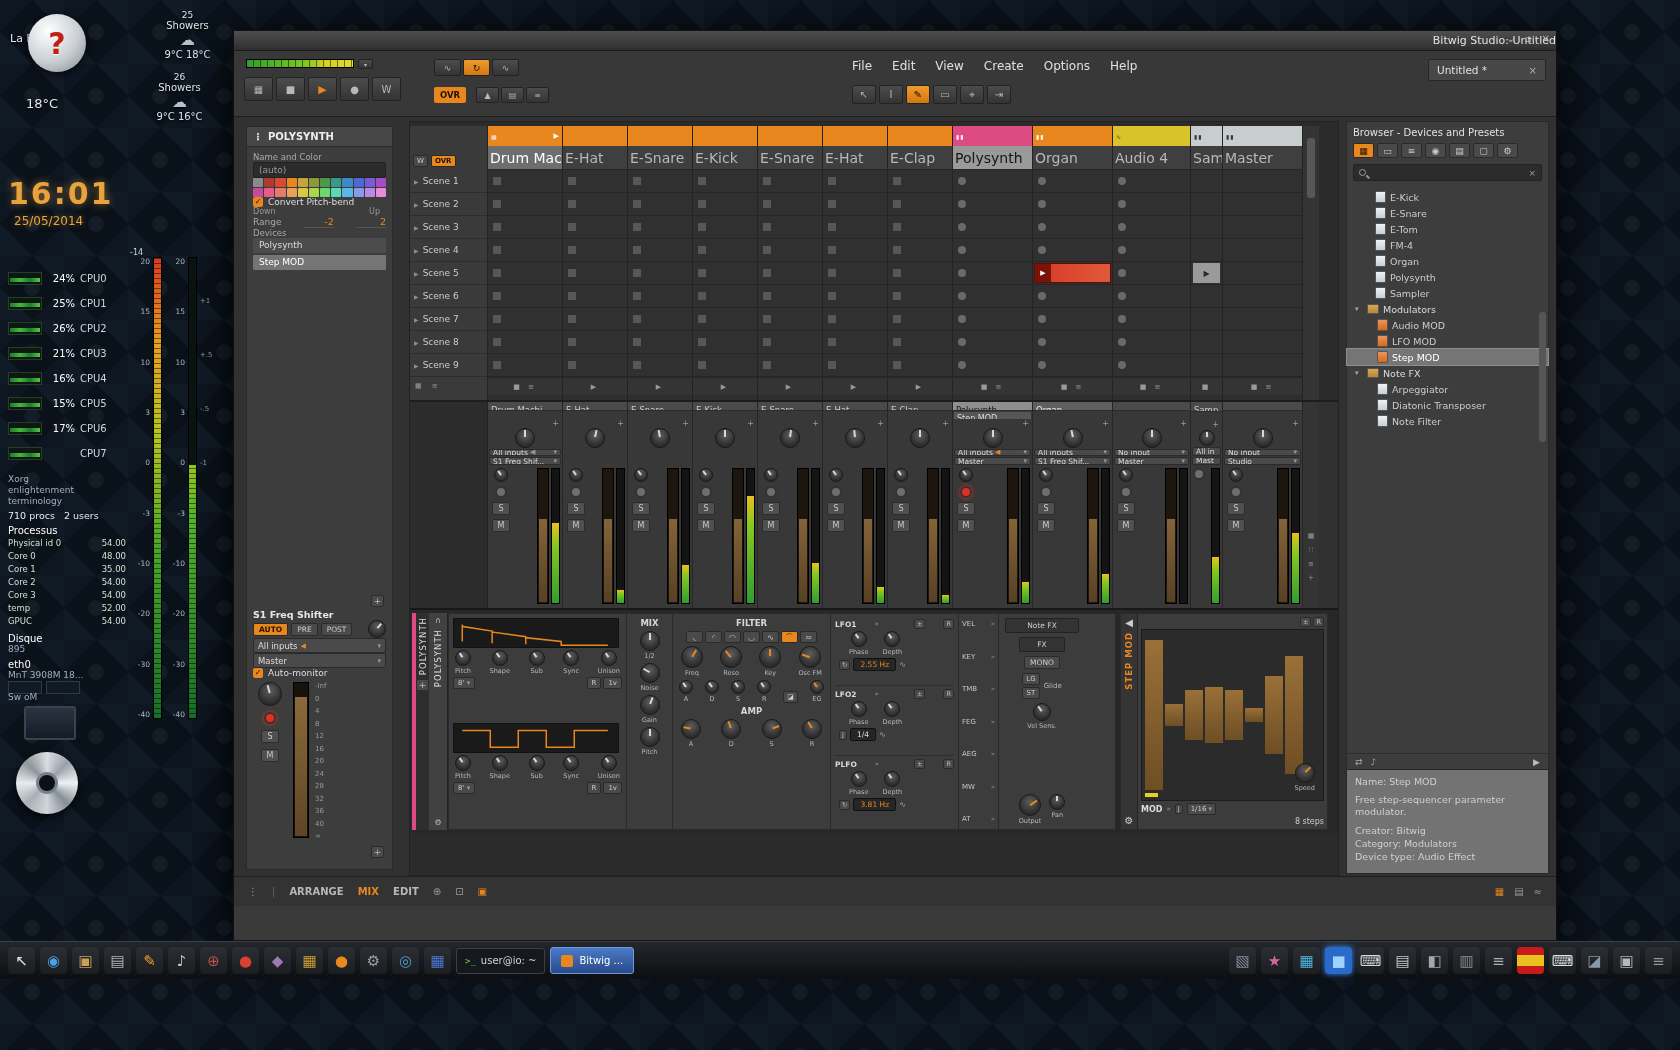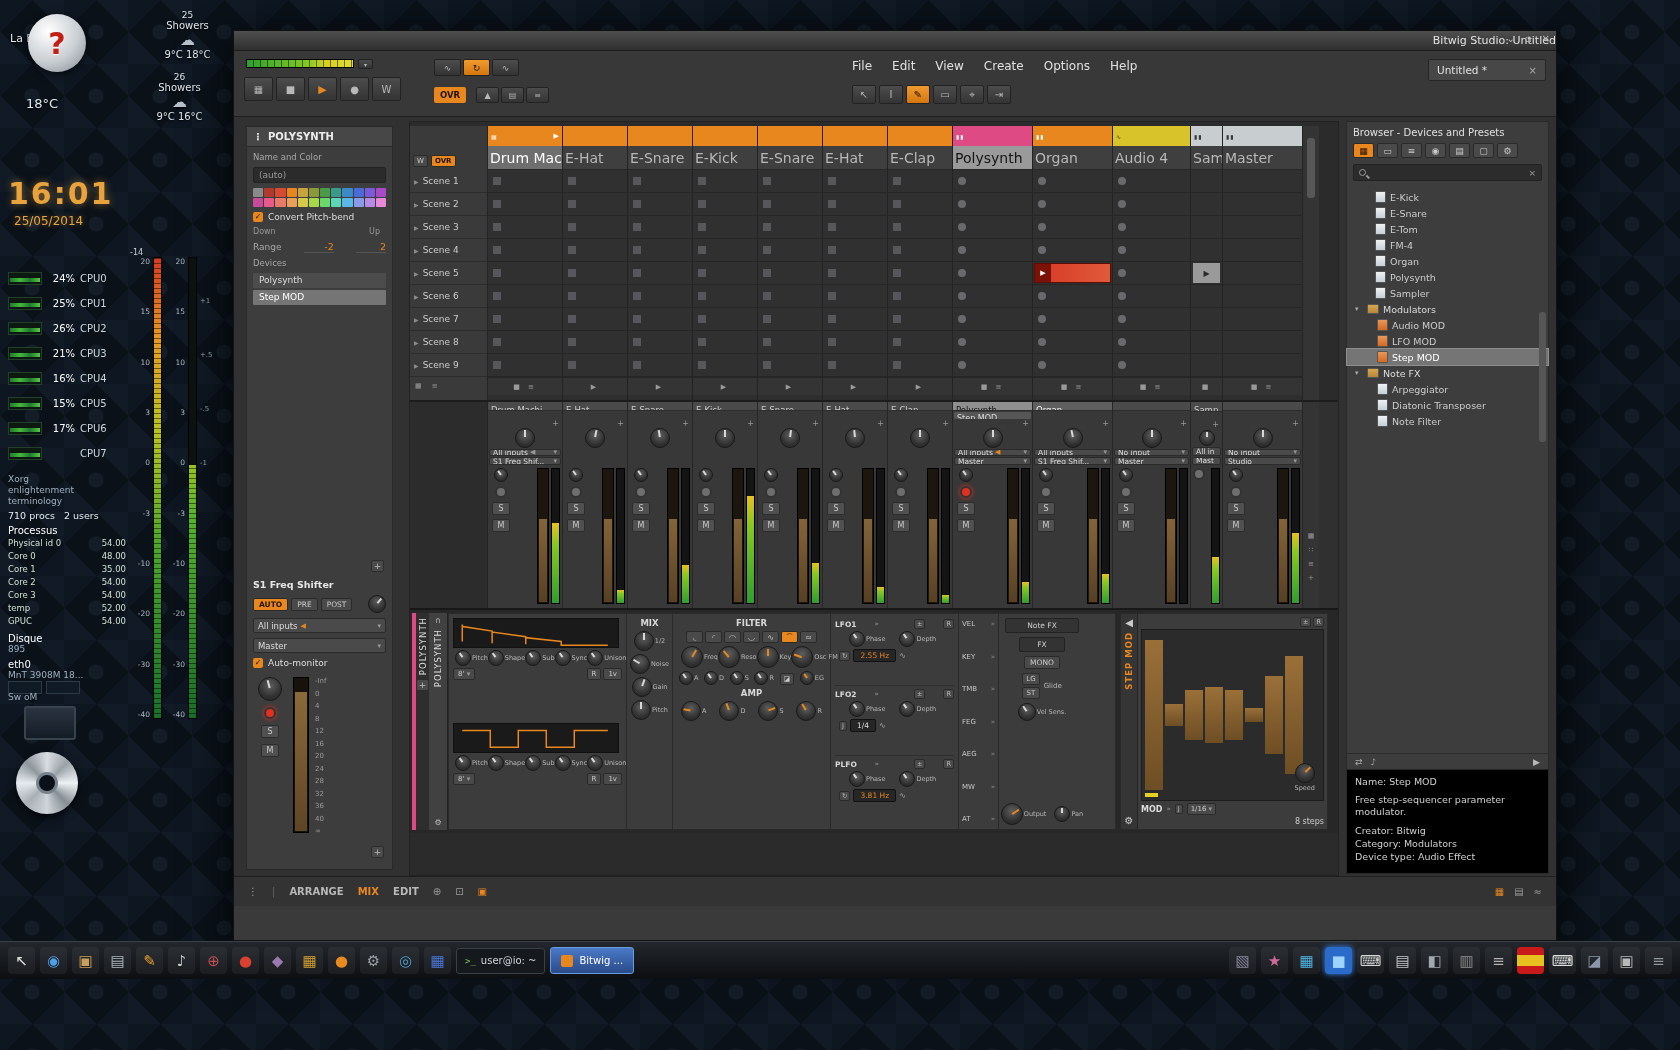--- a/index.html
+++ b/index.html
@@ -83,21 +83,21 @@
 .toolsrow .tbtn{width:24px;height:19px;font-size:10px}
 .toolsrow .tbtn:nth-child(3){background:linear-gradient(#f09a30,#d4770f);color:#221100}
 .tabchip{position:absolute;left:1194px;top:8px;width:118px;height:22px;background:#474747;border:1px solid #262626;border-radius:2px;display:flex;align-items:center;padding:0 8px;gap:8px}
 .tabchip .tl{font-size:10.5px;color:#e0e0e0;flex:1}
 .tabchip .x{color:#aaa}
 
 .main{position:absolute;left:0;top:86px;width:1322px;height:759px;background:#313131}
 
 .inspector{position:absolute;left:12px;top:9px;width:147px;height:744px;background:#3d3d3d;border:1px solid #292929;display:flex;flex-direction:column;padding:0 0 4px;font-size:9px}
 .ihead{height:20px;background:#474747;border-bottom:1px solid #2a2a2a;display:flex;align-items:center;gap:5px;padding:0 6px;color:#ececec;font-weight:bold;font-size:10px}
-.ibody{display:flex;flex-direction:column;gap:5px;padding:5px 6px;flex:1}
+.ibody{display:flex;flex-direction:column;padding:5px 6px;flex:1}
 .ilab{color:#a8a8a8;font-size:8.5px}
 .ifield{height:16px;background:#2b2b2b;border:1px solid #222;border-radius:2px;color:#9a9a9a;padding:2px 5px;font-size:9px}
 .pal{display:grid;grid-template-columns:repeat(12,1fr);gap:1px}
 .pcell{height:9px;border-radius:1px}
 .cbrow{display:flex;align-items:center;gap:5px;color:#ddd}
 .cb{width:10px;height:10px;background:#e8871e;border-radius:2px;color:#221100;font-size:8px;line-height:10px;text-align:center;font-weight:bold}
 .rng1{display:flex;justify-content:space-between;gap:14px;color:#999;font-size:8px;padding-right:6px}
 .rng2{display:flex;align-items:center;color:#a8a8a8}
 .rng2 .rv{margin-left:auto;width:30px;text-align:right;color:#e8871e;border-bottom:1px solid #555;font-size:9.5px}
 .devitem{height:15px;background:#4c4c4c;border-radius:1px;padding:2px 6px;color:#ddd;font-size:9px;margin-bottom:2px}
@@ -180,21 +180,21 @@
 .dtab1{width:17px;flex:none;background:#2e2e2e;display:flex;flex-direction:column;align-items:center;padding:4px 0;gap:4px;border-left:4px solid #de4a84}
 .dtab2{width:19px;flex:none;background:#414141;border-right:1px solid #222;display:flex;flex-direction:column;align-items:center;padding:3px 0;gap:4px}
 .dtab2 .hp{font-size:8px;color:#bbb}
 .dbody{flex:none;width:668px;background:#3c3c3c;border:1px solid #2a2a2a;display:flex}
 .dsec{border-right:1px solid #2a2a2a;padding:4px;display:flex;flex-direction:column}
 .dtitle{font-size:8.5px;color:#d8d8d8;text-align:center;font-weight:bold}
 .oscsec{width:178px;gap:2px}
 .oscrow{display:flex;flex-direction:column;gap:2px;flex:1}
 .wave{width:166px;height:30px;background:#1a1a1a;border:1px solid #111}
 .oknobs{display:flex;justify-content:space-between;padding:0 2px}
-.kn{display:flex;flex-direction:row;align-items:center;gap:1px}
+.kn{display:flex;flex-direction:column;align-items:center;gap:1px}
 .klab{font-size:6.5px;color:#b8b8b8;white-space:nowrap}
 .ochips{display:flex;gap:2px}
 .ochips .chip{height:12px;font-size:7px;padding:0 4px}
 .mixcol{width:46px;align-items:center;gap:3px}
 .filtcol{width:158px;gap:3px}
 .ftypes{display:flex;gap:2px;justify-content:center}
 .ftypes .chip{width:17px;height:12px;padding:0;font-size:8px}
 .ftypes .chip:nth-child(6){background:#e8871e;color:#221100}
 .frow{display:flex;justify-content:space-between;padding:0 4px}
 .envrow{display:flex;justify-content:space-between;align-items:flex-end;padding:0 2px}
@@ -247,21 +247,21 @@
 .brow[data-kind="folder"]::before{content:"▾";color:#aaa;font-size:7px;width:8px}
 .brow[data-kind="mod"],.brow[data-kind="fx"]{padding-left:30px}
 .brow[data-sel="true"]{background:#757575;color:#fff;outline:1px solid #8e8e8e}
 .bicon{width:11px;height:12px;border-radius:1px;background:linear-gradient(#eef2f6,#c6ced6);border:1px solid #555;flex:none}
 .brow[data-kind="folder"] .bicon{background:linear-gradient(#d8a850,#b8863a);height:10px;width:12px}
 .brow[data-kind="mod"] .bicon{background:linear-gradient(#e8975a,#d8691e)}
 .bscrl{position:absolute;right:2px;top:190px;width:7px;height:130px;background:#565656;border-radius:3px}
 .bspace{flex:1}
 .btools{height:16px;display:flex;align-items:center;gap:8px;padding:0 8px;border-top:1px solid #2c2c2c;color:#aaa;font-size:9px}
 .btools .bplay{margin-left:auto;color:#bbb}
-.binfo{height:104px;background:#000000;border-top:1px solid #262626;padding:6px 8px;font-size:9.5px;color:#cfcfcf}
+.binfo{height:104px;background:#737373;border-top:1px solid #262626;padding:6px 8px;font-size:9.5px;color:#cfcfcf}
 .binfo div:nth-child(1){margin-bottom:7px}
 .binfo div:nth-child(2){margin-bottom:7px;line-height:1.25}
 .binfo div{margin-bottom:2px}
 
 .wfooter{position:absolute;left:0;top:845px;width:1322px;height:30px;background:#333;border-top:1px solid #1f1f1f;display:flex;align-items:center;gap:14px;padding:0 14px}
 .wfooter .vw{font-size:10px;font-weight:bold;color:#b8b8b8}
 .wfooter .vw.on{color:#e8871e}
 .wfooter .sep{color:#666}
 .wfooter .fic{color:#9a9a9a;font-size:10px}
 .wfright{margin-left:auto;display:flex;gap:10px}

